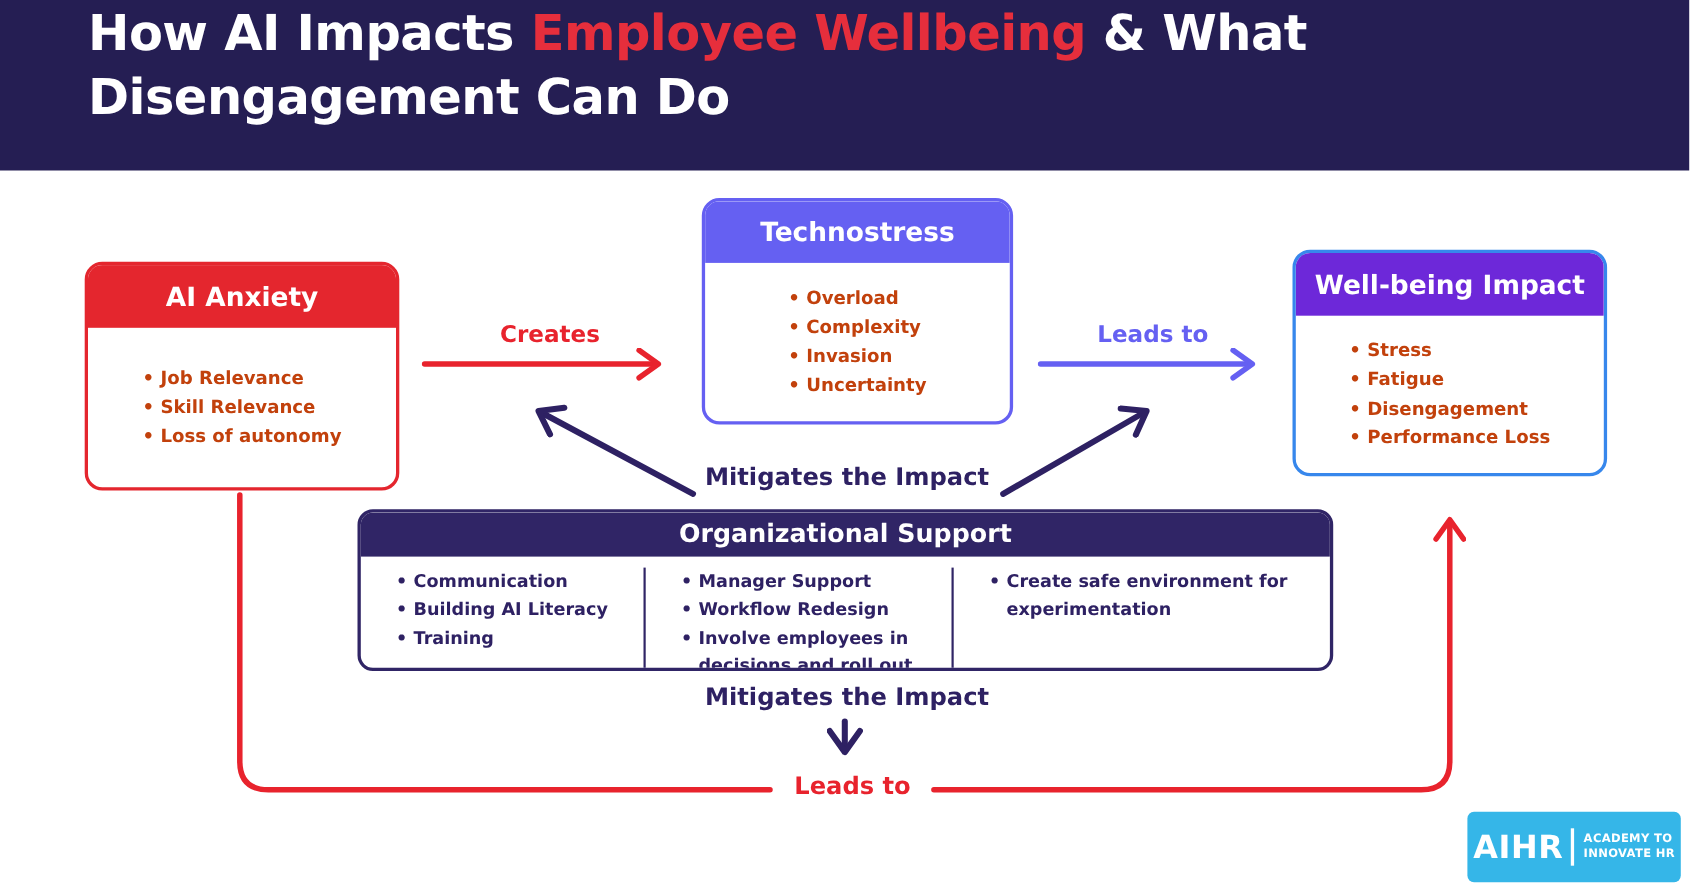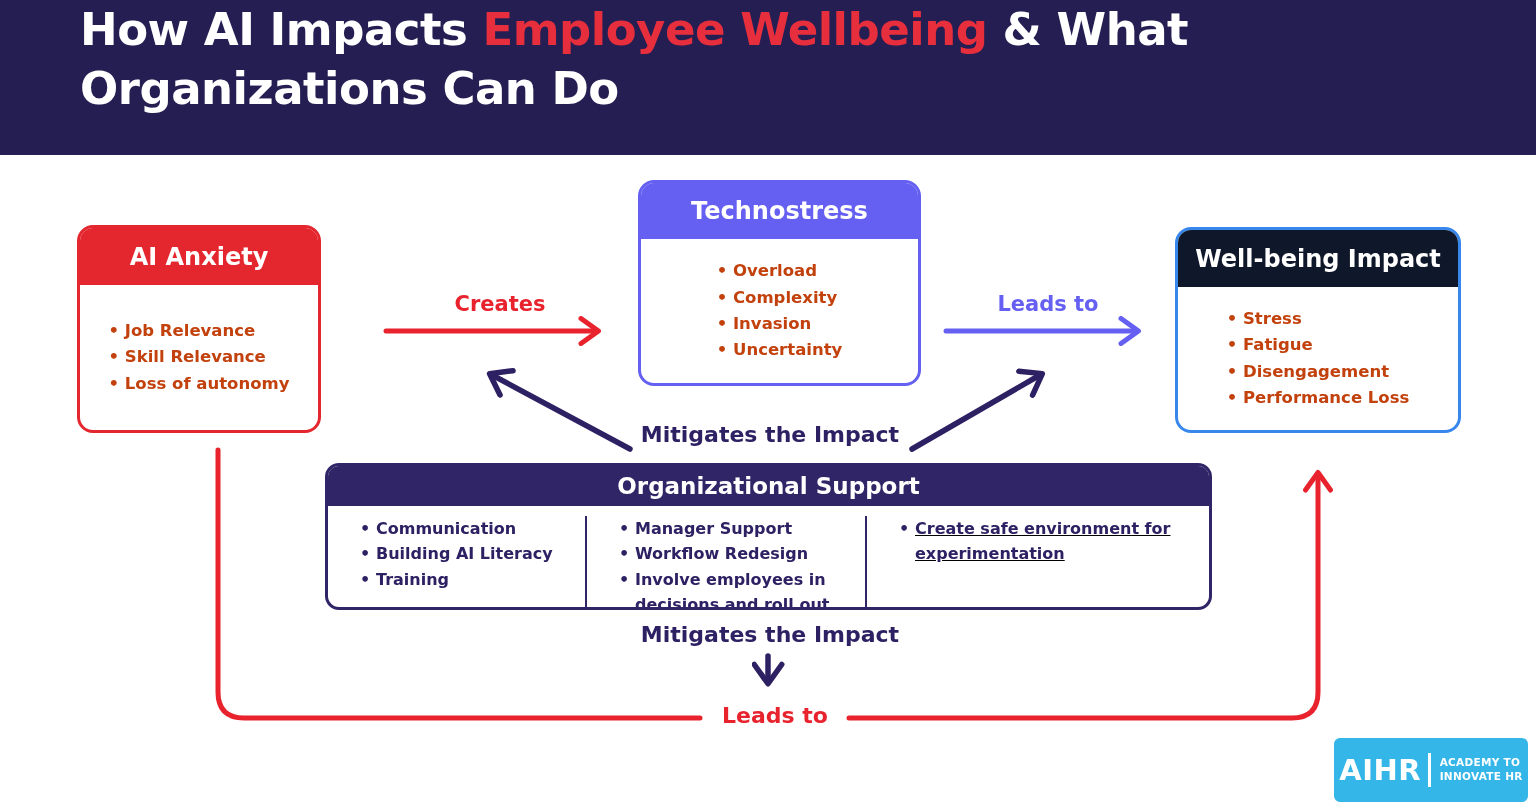--- a/index.html
+++ b/index.html
@@ -27,46 +27,46 @@
     display:flex;align-items:center;justify-content:center;flex:0 0 auto;
   }
   .card-body{
     flex:1 1 auto;display:flex;align-items:center;justify-content:center;
   }
   .card ul{
     list-style:none;margin:0;padding:0;color:#c2410c;font-weight:700;font-size:16.5px;
     line-height:1.6;text-align:left;
   }
   .card ul li::before{content:"•  ";}
-  #ai-anxiety{left:77px;top:225px;width:244px;height:208px;border:3px solid #e4262e;}
+  #ai-anxiety{left:77px;top:238px;width:286px;height:208px;border:3px solid #e4262e;}
   #ai-anxiety .card-header{background:#e4262e;height:57px;}
   #technostress{left:638px;top:180px;width:283px;height:206px;border:3px solid #6560f2;}
   #technostress .card-header{background:#6560f2;height:56px;}
   #wellbeing{left:1175px;top:227px;width:286px;height:206px;border:3px solid #3787ec;}
-  #wellbeing .card-header{background:#0f172a;height:57px;}
+  #wellbeing .card-header{background:#6d28d9;height:57px;}
   
   #org-support{
     position:absolute;left:325px;top:463px;width:887px;height:147px;
     border:3px solid #302566;border-radius:14px;background:#fff;
     box-sizing:border-box;overflow:hidden;display:flex;flex-direction:column;
   }
   #org-support .sup-header{
     background:#302566;color:#fff;font-weight:700;font-size:23px;text-align:center;
     height:40px;display:flex;align-items:center;justify-content:center;flex:0 0 auto;
   }
   #org-support .sup-body{flex:1 1 auto;display:flex;align-items:stretch;}
   .sup-col{box-sizing:border-box;padding:10px 6px 8px 30px;}
   .sup-col ul{
     list-style:none;margin:0;padding:0;color:#2e2163;font-weight:700;font-size:16px;line-height:1.58;
   }
   .sup-col ul li{position:relative;padding-left:18px;}
   .sup-col ul li::before{content:"•";position:absolute;left:2px;}
   .col-1{flex:0 0 257px;}
   .col-2{flex:0 0 278px;}
-  .col-3{flex:1 1 auto;text-decoration:underline;}
+  .col-3{flex:1 1 auto;}
   .sup-divider{width:2px;background:#302566;margin:10px 0 12px 0;flex:0 0 auto;}
   
   .lbl{position:absolute;font-weight:700;text-align:center;}
   .lbl-creates{left:420px;top:292px;width:160px;font-size:21px;color:#e8232d;}
   .lbl-leads-top{left:968px;top:292px;width:160px;font-size:21px;color:#6560f2;}
   .lbl-mitigates-top{left:610px;top:422px;width:320px;font-size:22px;color:#2e2163;}
   .lbl-mitigates-bottom{left:610px;top:622px;width:320px;font-size:22px;color:#2e2163;}
   .lbl-leads-bottom{left:700px;top:703px;width:150px;font-size:22px;color:#e8232d;}
   
   .overlay{position:absolute;left:0;top:0;width:1536px;height:803px;pointer-events:none;}
@@ -78,21 +78,21 @@
   .logo .logo-name{font-size:29px;font-weight:700;letter-spacing:0.5px;}
   .logo .logo-sep{width:2.5px;height:34px;background:#fff;margin:0 9px 0 7px;}
   .logo .logo-tag{font-size:10.5px;font-weight:700;line-height:1.3;letter-spacing:0.3px;}
 </style>
 </head>
 <body>
 
 <div class="page">
 
   <div class="header">
-    <h1><span>How AI Impacts </span><span class="hl-red">Employee Wellbeing</span><span> &amp; What</span><br><span>Organizations Can Do</span></h1>
+    <h1><span>How AI Impacts </span><span class="hl-red">Employee Wellbeing</span><span> &amp; What</span><br><span>Disengagement Can Do</span></h1>
   </div>
 
   <svg class="overlay" viewBox="0 0 1536 803">
     <defs>
       <marker id="chev-red" viewBox="0 0 12 12" refX="8" refY="6" markerWidth="6" markerHeight="6" orient="auto-start-reverse" markerUnits="strokeWidth">
         <path d="M2,1 L9,6 L2,11" fill="none" stroke="#e8232d" stroke-width="2" stroke-linecap="round" stroke-linejoin="round"></path>
       </marker>
       <marker id="chev-purple" viewBox="0 0 12 12" refX="8" refY="6" markerWidth="6" markerHeight="6" orient="auto-start-reverse" markerUnits="strokeWidth">
         <path d="M2,1 L9,6 L2,11" fill="none" stroke="#6560f2" stroke-width="2" stroke-linecap="round" stroke-linejoin="round"></path>
       </marker>

